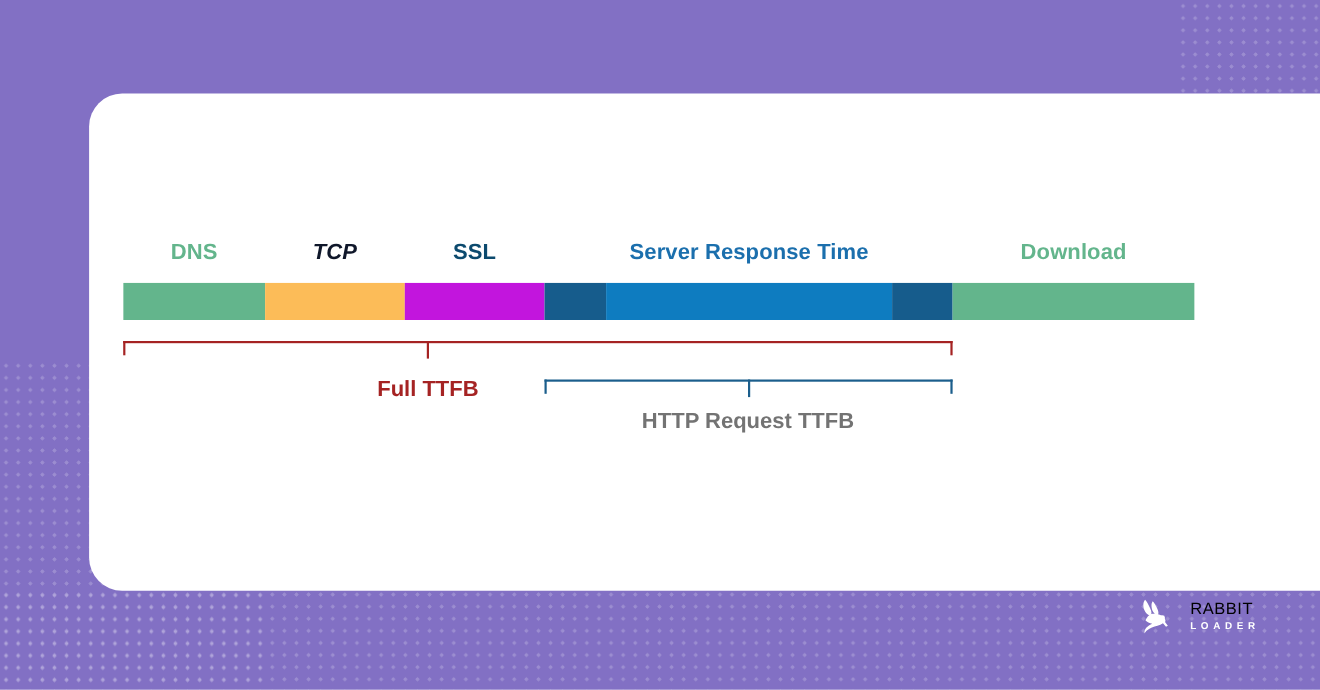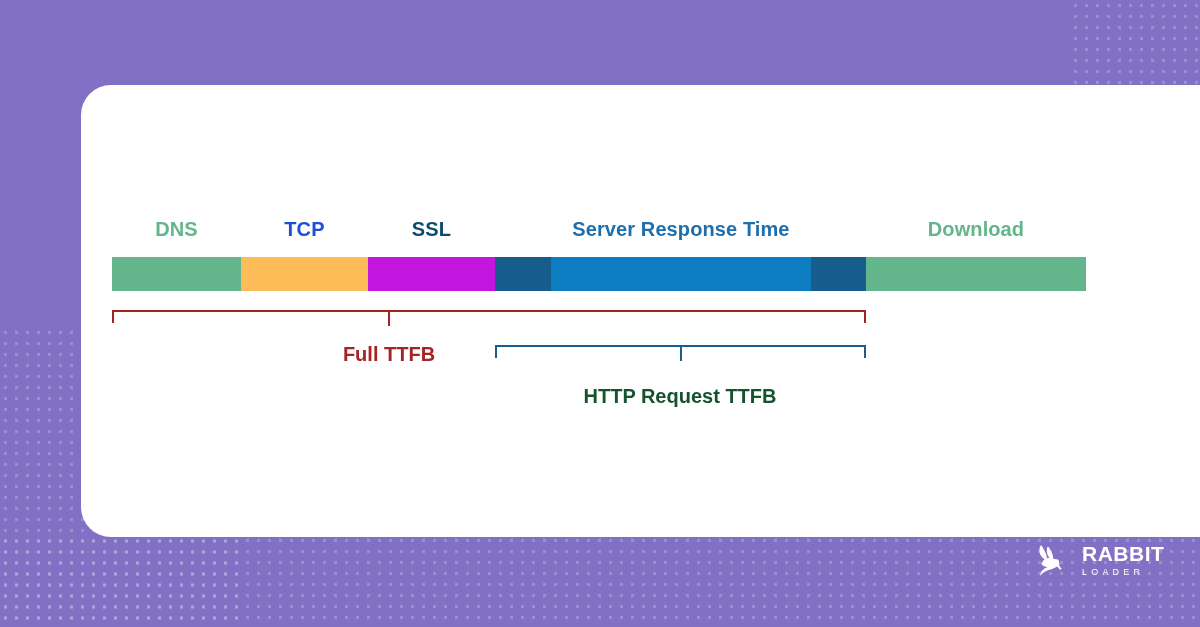--- a/index.html
+++ b/index.html
@@ -109,59 +109,59 @@
   .bracket-full .line,
   .bracket-full .cap,
   .bracket-full .tick { background: #a52323; }
   .label-full { left: 308px; top: 258px; color: #a52323; }
 
   
   .bracket-http { left: 414px; top: 260px; width: 371px; }
   .bracket-http .line,
   .bracket-http .cap,
   .bracket-http .tick { background: #1b5e8c; }
-  .label-http { left: 599px; top: 300px; color: #14532d; text-align: right; }
+  .label-http { left: 599px; top: 287px; color: #737373; text-align: right; }
 
   
   .logo {
     position: absolute;
     left: 1034px;
     top: 543px;
     display: flex;
     align-items: center;
     gap: 8px;
   }
   .logo-mark { width: 40px; height: 34px; flex: none; }
   .logo-text { display: flex; flex-direction: column; line-height: 1; }
   .logo-title {
-    font-size: 21px;
-    font-weight: bold;
-    color: #ffffff;
+    font-size: 15px;
+    font-weight: normal;
+    color: #000000;
     letter-spacing: 0.5px;
   }
   .logo-sub {
     font-size: 9px;
-    font-weight: normal;
+    font-weight: bold;
     color: #ffffff;
     letter-spacing: 4.2px;
     margin-top: 4px;
   }
 </style>
 </head>
 <body>
 
 <div class="dots dots-bottom"></div>
 <div class="dots dots-right"></div>
 <div class="dots dots-left"></div>
 
 <div class="card">
 
   <div class="labels-row">
     <span class="seg-label" style="left: 6.62%; color: rgb(99, 181, 140);">DNS</span>
-    <span class="seg-label" style="left: 19.76%; color: #1d4ed8;">TCP</span>
+    <span class="seg-label" style="left: 19.76%; color: #0f172a; font-style: italic;">TCP</span>
     <span class="seg-label" style="left: 32.8%; color: #0c4a6e;">SSL</span>
     <span class="seg-label" style="left: 58.415%; color: rgb(27, 111, 173);">Server Response Time</span>
     <span class="seg-label" style="left: 88.705%; color: rgb(99, 181, 140);">Download</span>
   </div>
 
   <div class="bar">
     <div class="bar-seg" style="width: 13.24%; background: rgb(99, 181, 140);"></div>
     <div class="bar-seg" style="width: 13.04%; background: rgb(252, 188, 88);"></div>
     <div class="bar-seg" style="width: 13.04%; background: rgb(194, 21, 221);"></div>
     <div class="bar-seg" style="width: 5.75%; background: rgb(22, 92, 140);"></div>

